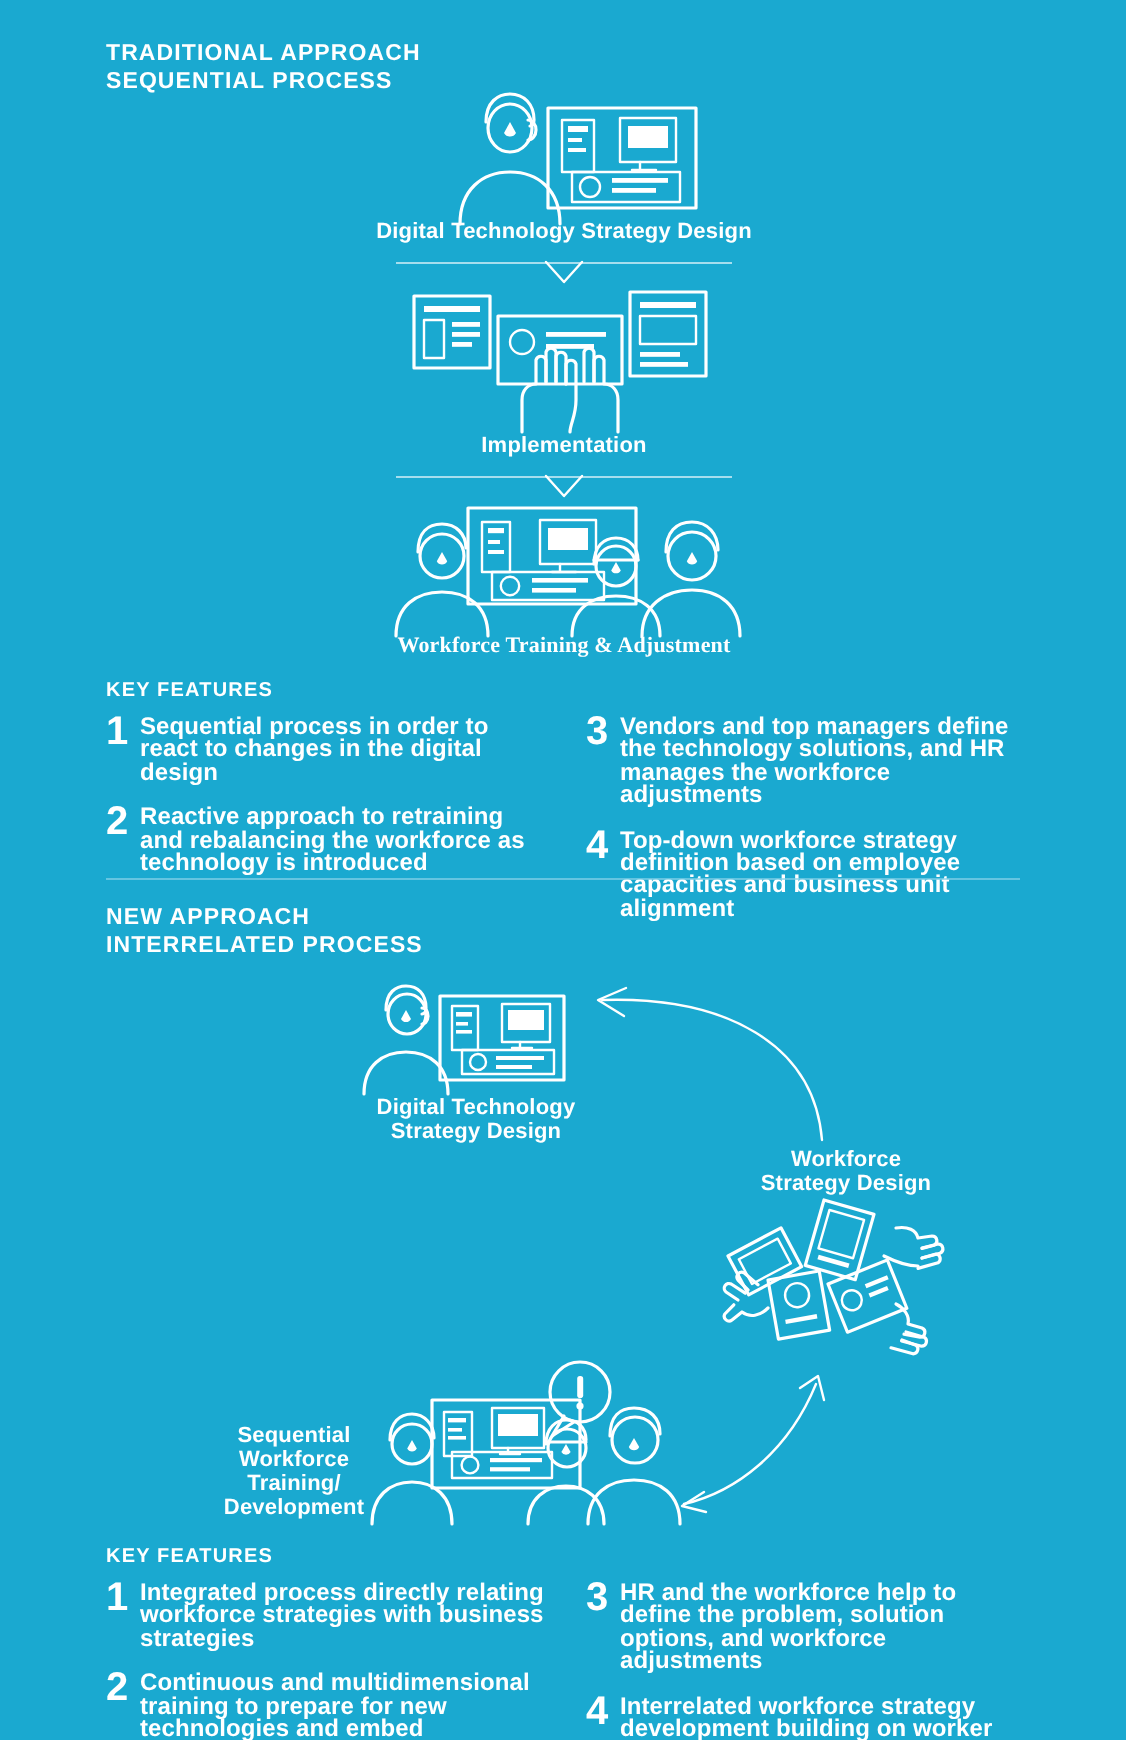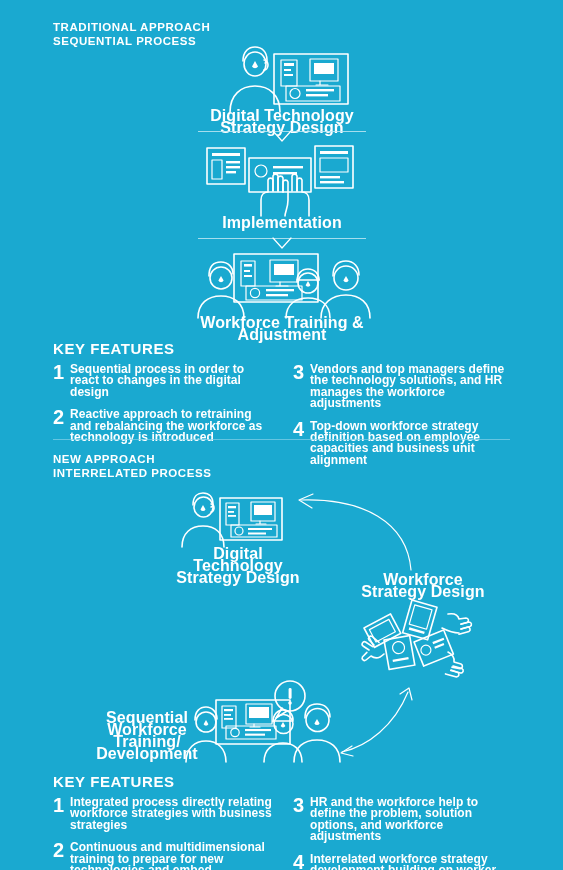--- a/index.html
+++ b/index.html
@@ -22,36 +22,36 @@
     letter-spacing:0.55px;
     line-height:14px;
     color:#ffffff;
   }
   .sec-title .l2{display:block;}
 
   
   .flow-label{
     position:absolute;
     text-align:center;
-    font-size:16px;
+    font-size:11px;
     font-weight:bold;
     color:#ffffff;
     letter-spacing:.1px;
     line-height:12px;
   }
   .rule{
     position:absolute;
     height:1px;background:#bfe7f3;opacity:.85;
   }
   .chev{position:absolute;}
 
   
   .kf{position:absolute;}
   .kf-title{
-    font-size:15px;font-weight:bold;letter-spacing:.6px;
+    font-size:10px;font-weight:bold;letter-spacing:.6px;
     margin-bottom:7px;
   }
   .kf-divider{
     position:absolute;height:1px;background:#86d2e8;opacity:.7;
   }
   .kf-cols{display:flex;gap:18px;}
   .kf-col{width:222px;}
   .kf-item{display:flex;align-items:flex-start;margin-bottom:11px;}
   .kf-num{
     font-size:20px;font-weight:bold;line-height:15px;
@@ -183,21 +183,21 @@
       <path class="fl" d="M110 31 l2.4 4.2 a2.7 2.7 0 0 1 -4.8 0 Z"></path>
       <path class="ln" d="M88 68 c0 -14 10 -20 22 -20 c12 0 22 6 22 20"></path>
 
       <path class="ln" d="M136 28 a12 12 0 1 1 24 0 a12 12 0 1 1 -24 0 Z"></path>
       <path class="ln" d="M135 26 c0 -10 5 -15 13 -15 c8 0 13 6 13 14"></path>
       <path class="fl" d="M148 26 l2.6 4.6 a2.9 2.9 0 0 1 -5.2 0 Z"></path>
       <path class="ln" d="M123 68 c0 -15 11 -23 25 -23 c14 0 24 8 24 23"></path>
     </svg>
   </div>
 
-  <div class="flow-label" style="left:176px;top:305px;width:212px;">Workforce Training &amp; Adjustment</div>
+  <div class="flow-label" style="left:176px;top:305px;width:212px;font-family:Liberation Serif, serif;">Workforce Training &amp; Adjustment</div>
 
   <div class="kf" style="left:53px;top:328px;">
     <div class="kf-title">KEY FEATURES</div>
     <div class="kf-cols">
       <div class="kf-col">
         <div class="kf-item">
           <div class="kf-num">1</div>
           <div class="kf-text">Sequential process in order to react to changes in the digital design</div>
         </div>
         <div class="kf-item">

